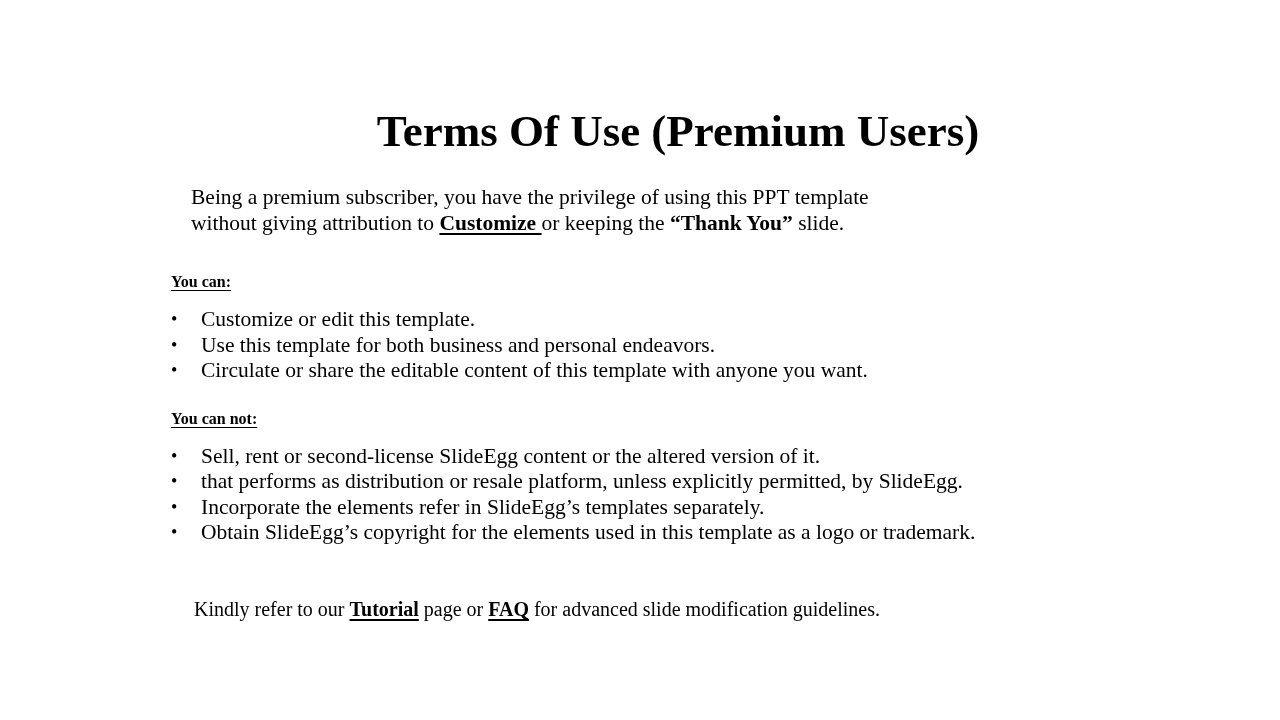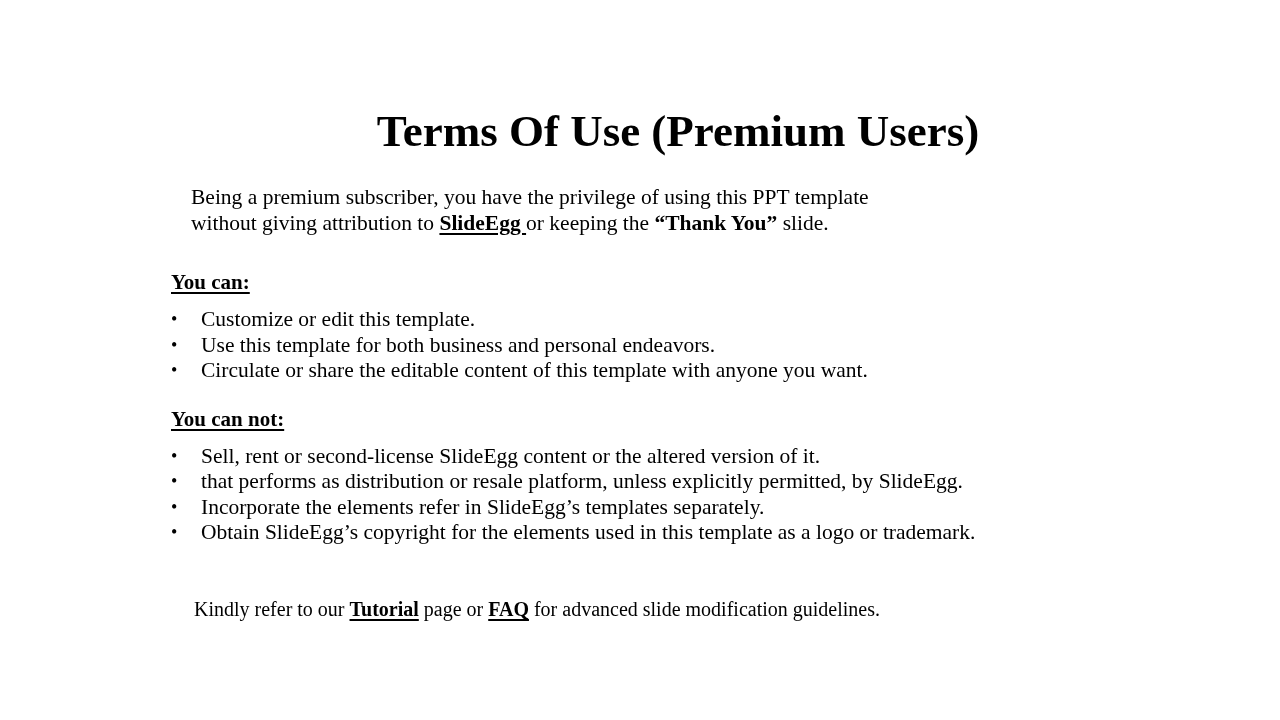--- a/index.html
+++ b/index.html
@@ -57,21 +57,21 @@
     display: block;
     white-space: nowrap;
     margin-left: 20px;
   }
 
   .spacer-lg { height: 33px; }
   .spacer-md { height: 22px; }
   .spacer-sm { height: 12px; }
 
   .section-head {
-    font-size: 21px;
+    font-size: 16px;
     line-height: 26px;
     font-weight: bold;
     text-decoration: underline;
     text-underline-offset: 3px;
     display: inline-block;
   }
   .section-head-wrap { display: block; }
 
   ul.bullets {
     list-style: none;
@@ -118,21 +118,21 @@
 
 <div class="slide">
 
   <h1 class="slide-title">Terms Of Use (Premium Users)</h1>
 
   <div class="body-block">
 
     <div class="para">
       <span class="line">Being a premium subscriber, you have the privilege of using this PPT template</span>
       <span class="line">
-        <span>without giving attribution to </span><span class="link-strong">SlideEgg </span><span>or keeping the </span><span class="strong-quote">“Thank You”</span><span> slide.</span>
+        <span>without giving attribution to </span><span class="link-strong">Customize </span><span>or keeping the </span><span class="strong-quote">“Thank You”</span><span> slide.</span>
       </span>
     </div>
 
     <div class="spacer-lg"></div>
 
     <div class="section-head-wrap">
       <span class="section-head">You can:</span>
     </div>
 
     <div class="spacer-sm"></div>

